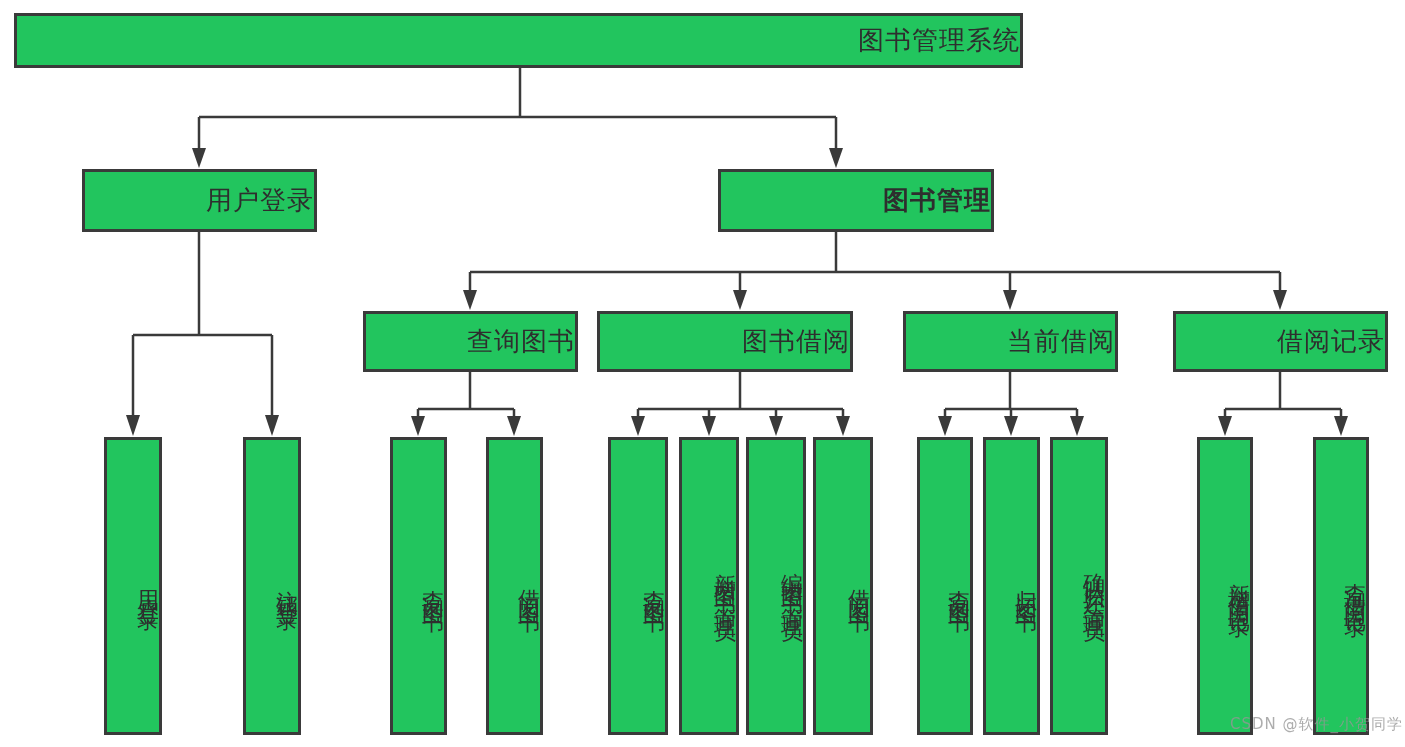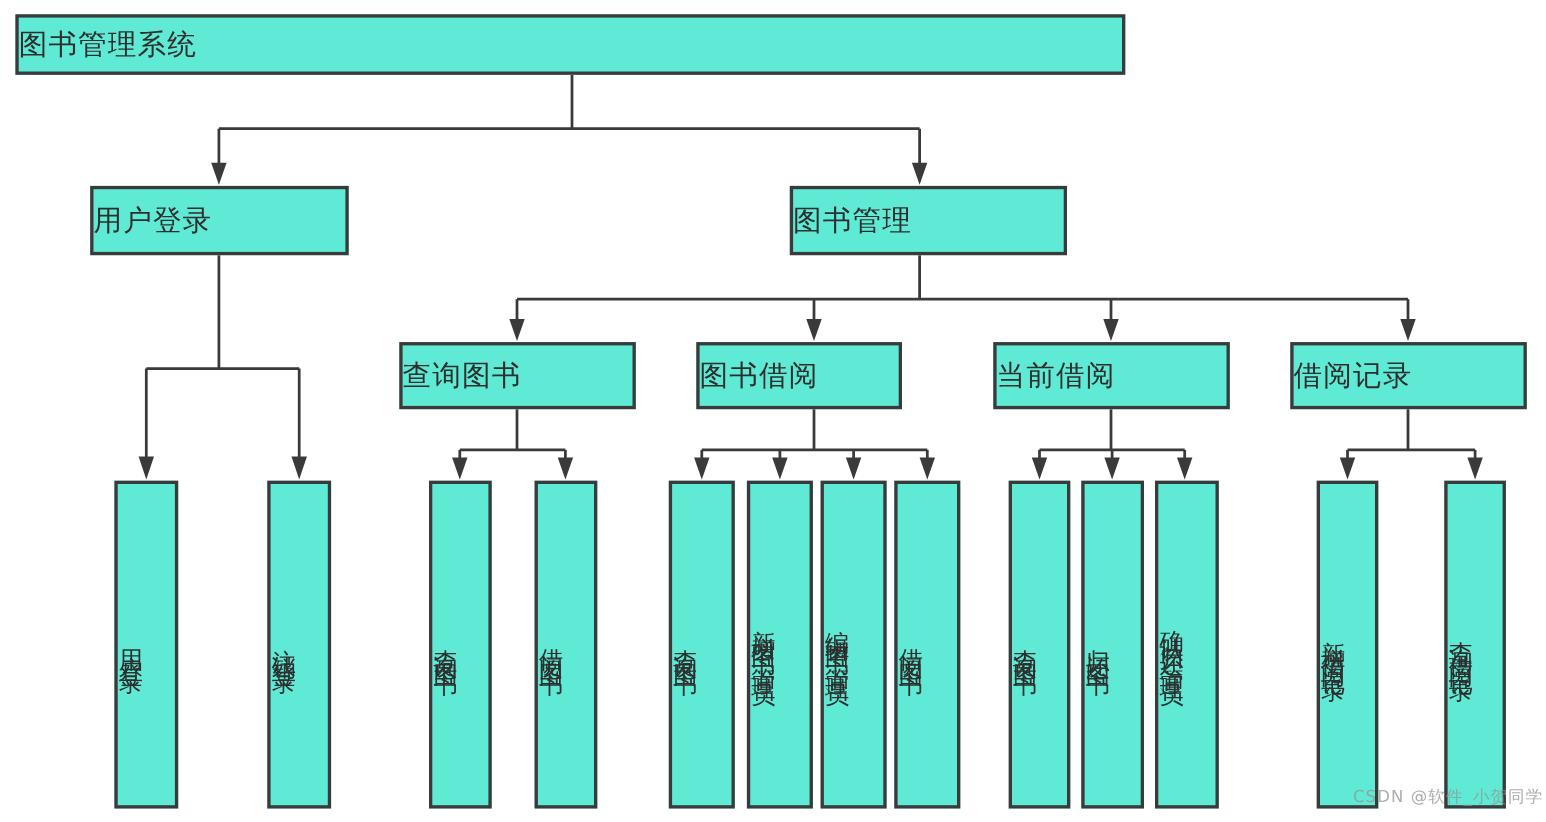--- a/index.html
+++ b/index.html
@@ -17,25 +17,25 @@
   }
   svg.connectors {
     position: absolute;
     left: 0; top: 0;
     width: 1405px;
     height: 747px;
   }
   .box {
     position: absolute;
     box-sizing: border-box;
-    background: #5eead4;
+    background: #22c55e;
     border: 3px solid #3a3a3a;
     display: flex;
     align-items: center;
-    justify-content: flex-start;
+    justify-content: flex-end;
     color: #2e2e2e;
   }
   .box.root { border-width: 3px; }
   .box .label {
     font-size: 26px;
     letter-spacing: 1px;
     white-space: nowrap;
   }
   .box.leaf .label {
     writing-mode: vertical-rl;
@@ -137,28 +137,28 @@
     </g>
   </svg>
 
   <div class="box root" style="left:14px; top:13px; width:1009px; height:55px;">
     <span class="label">图书管理系统</span>
   </div>
 
   <div class="box" style="left:82px; top:169px; width:235px; height:63px;">
     <span class="label">用户登录</span>
   </div>
-  <div class="box" style="left:718px; top:169px; width:252px; height:63px;">
+  <div class="box" style="left:718px; top:169px; width:276px; height:63px;font-weight:bold;">
     <span class="label">图书管理</span>
   </div>
 
   <div class="box" style="left:363px; top:311px; width:215px; height:61px;">
     <span class="label">查询图书</span>
   </div>
-  <div class="box" style="left:633px; top:311px; width:187px; height:61px;">
+  <div class="box" style="left:597px; top:311px; width:256px; height:61px;">
     <span class="label">图书借阅</span>
   </div>
   <div class="box" style="left:903px; top:311px; width:215px; height:61px;">
     <span class="label">当前借阅</span>
   </div>
   <div class="box" style="left:1173px; top:311px; width:215px; height:61px;">
     <span class="label">借阅记录</span>
   </div>
 
   <div class="box leaf" style="left:104px; top:437px; width:58px; height:298px;">

